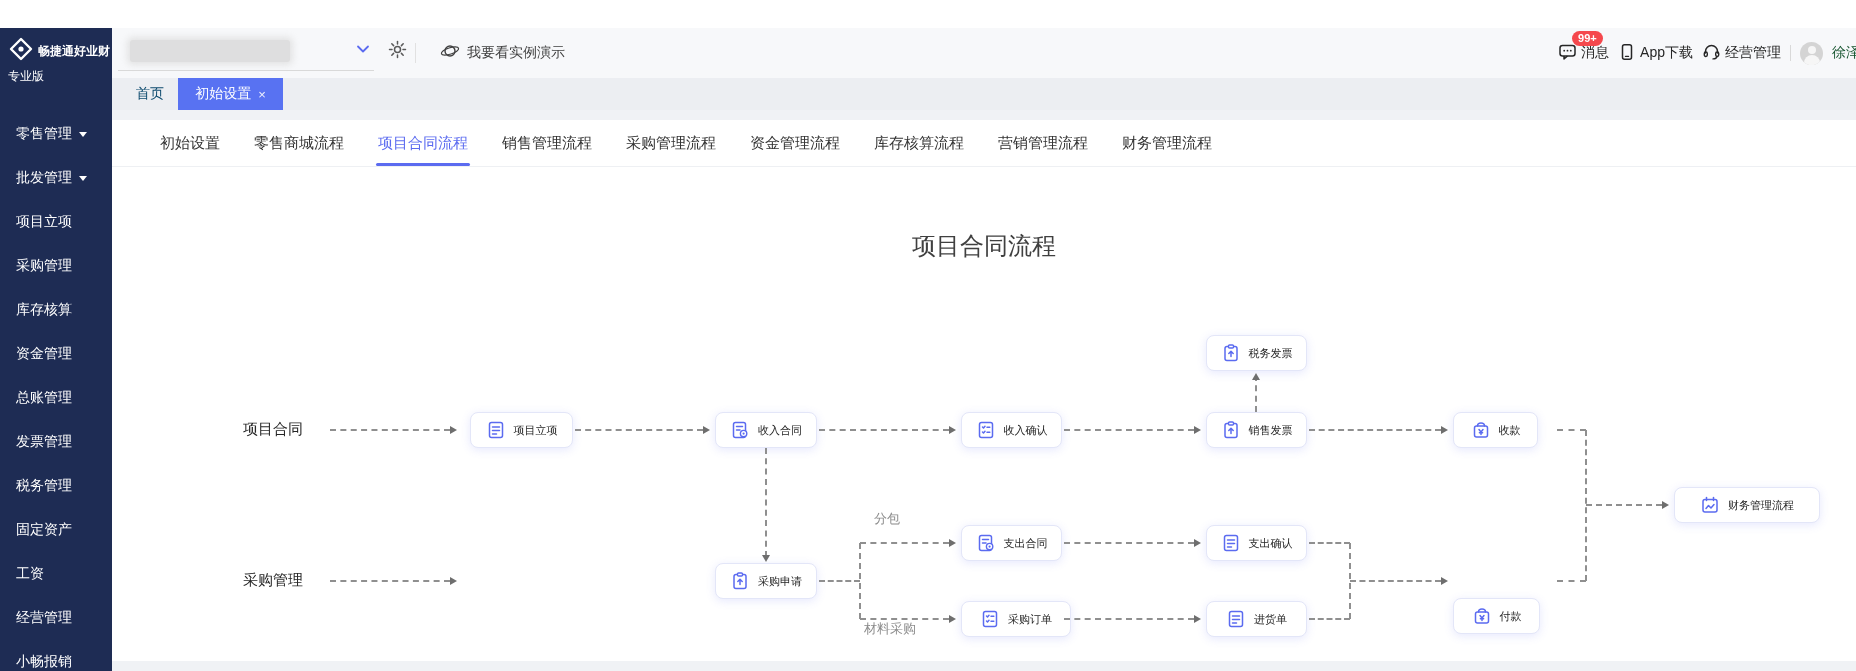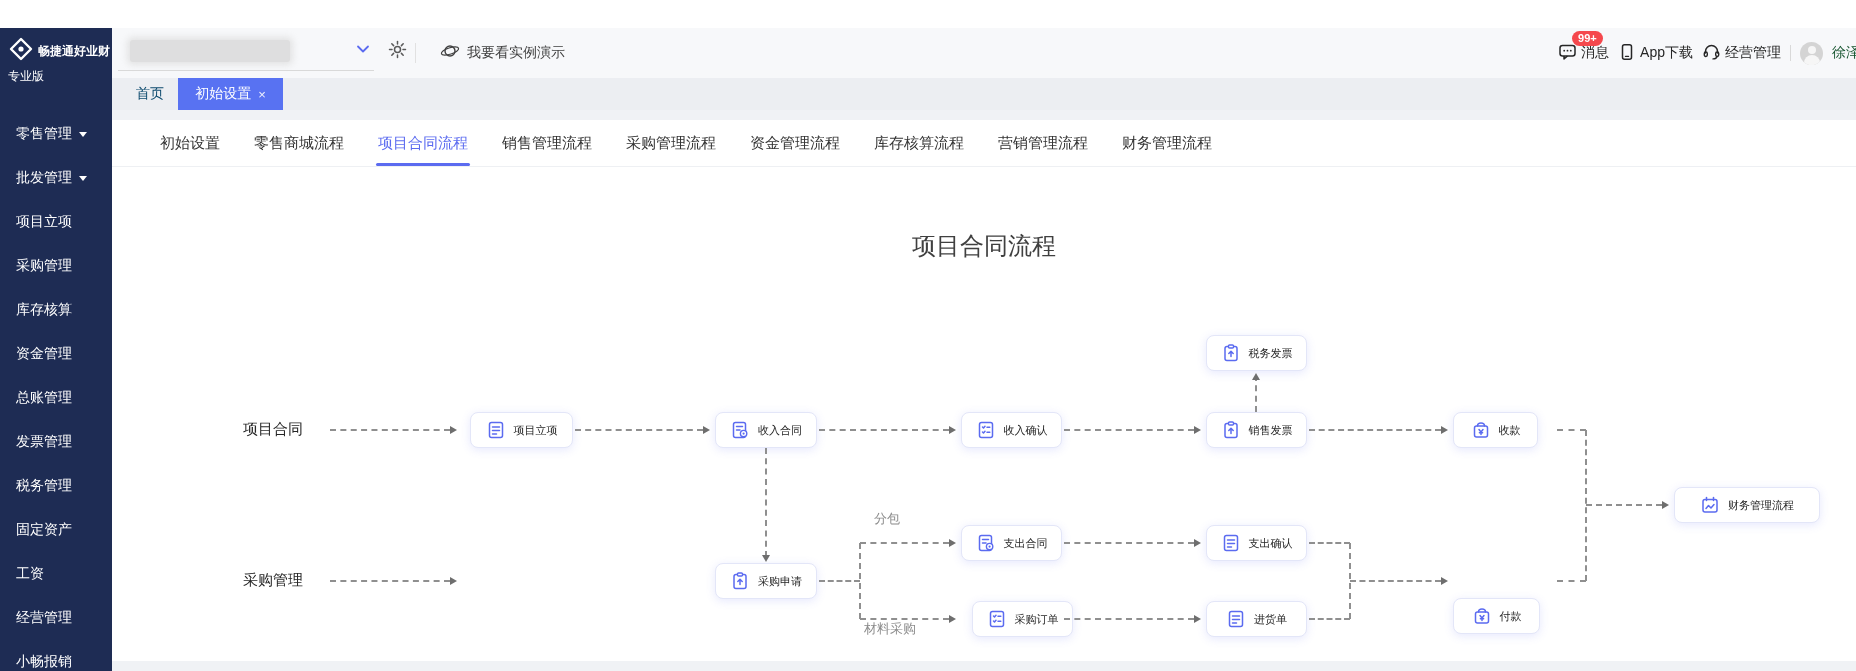--- a/index.html
+++ b/index.html
@@ -358,21 +358,21 @@
           </div>
           <div class="fnode" style="left: 1094px; top: 405px; width: 101px;">
             <span style="display: flex;">
               <svg width="20" height="20" viewBox="0 0 20 20">
                 <rect x="3.5" y="2.5" width="13" height="15" rx="2" fill="none" stroke="#5b6bf0" stroke-width="1.5" stroke-linecap="round" stroke-linejoin="round"></rect>
                 <path d="M6.5 7 L13.5 7 M6.5 10.5 L13.5 10.5 M6.5 14 L10.5 14" fill="none" stroke="#5b6bf0" stroke-width="1.5" stroke-linecap="round" stroke-linejoin="round"></path>
               </svg>
             </span>
             <span>支出确认</span>
           </div>
-          <div class="fnode" style="left: 849px; top: 481px; width: 101px; margin-left: 11px;">
+          <div class="fnode" style="left: 849px; top: 481px; width: 110px;">
             <span style="display: flex;">
               <svg width="20" height="20" viewBox="0 0 20 20">
                 <rect x="3.5" y="2.5" width="13" height="15" rx="2" fill="none" stroke="#5b6bf0" stroke-width="1.5" stroke-linecap="round" stroke-linejoin="round"></rect>
                 <path d="M6.5 7 L7.5 8 L9 6.3 M11 7.2 L13.8 7.2 M6.5 12 L7.5 13 L9 11.3 M11 12.2 L13.8 12.2" fill="none" stroke="#5b6bf0" stroke-width="1.5" stroke-linecap="round" stroke-linejoin="round"></path>
               </svg>
             </span>
             <span>采购订单</span>
           </div>
           <div class="fnode" style="left: 1094px; top: 481px; width: 101px;">
             <span style="display: flex;">

